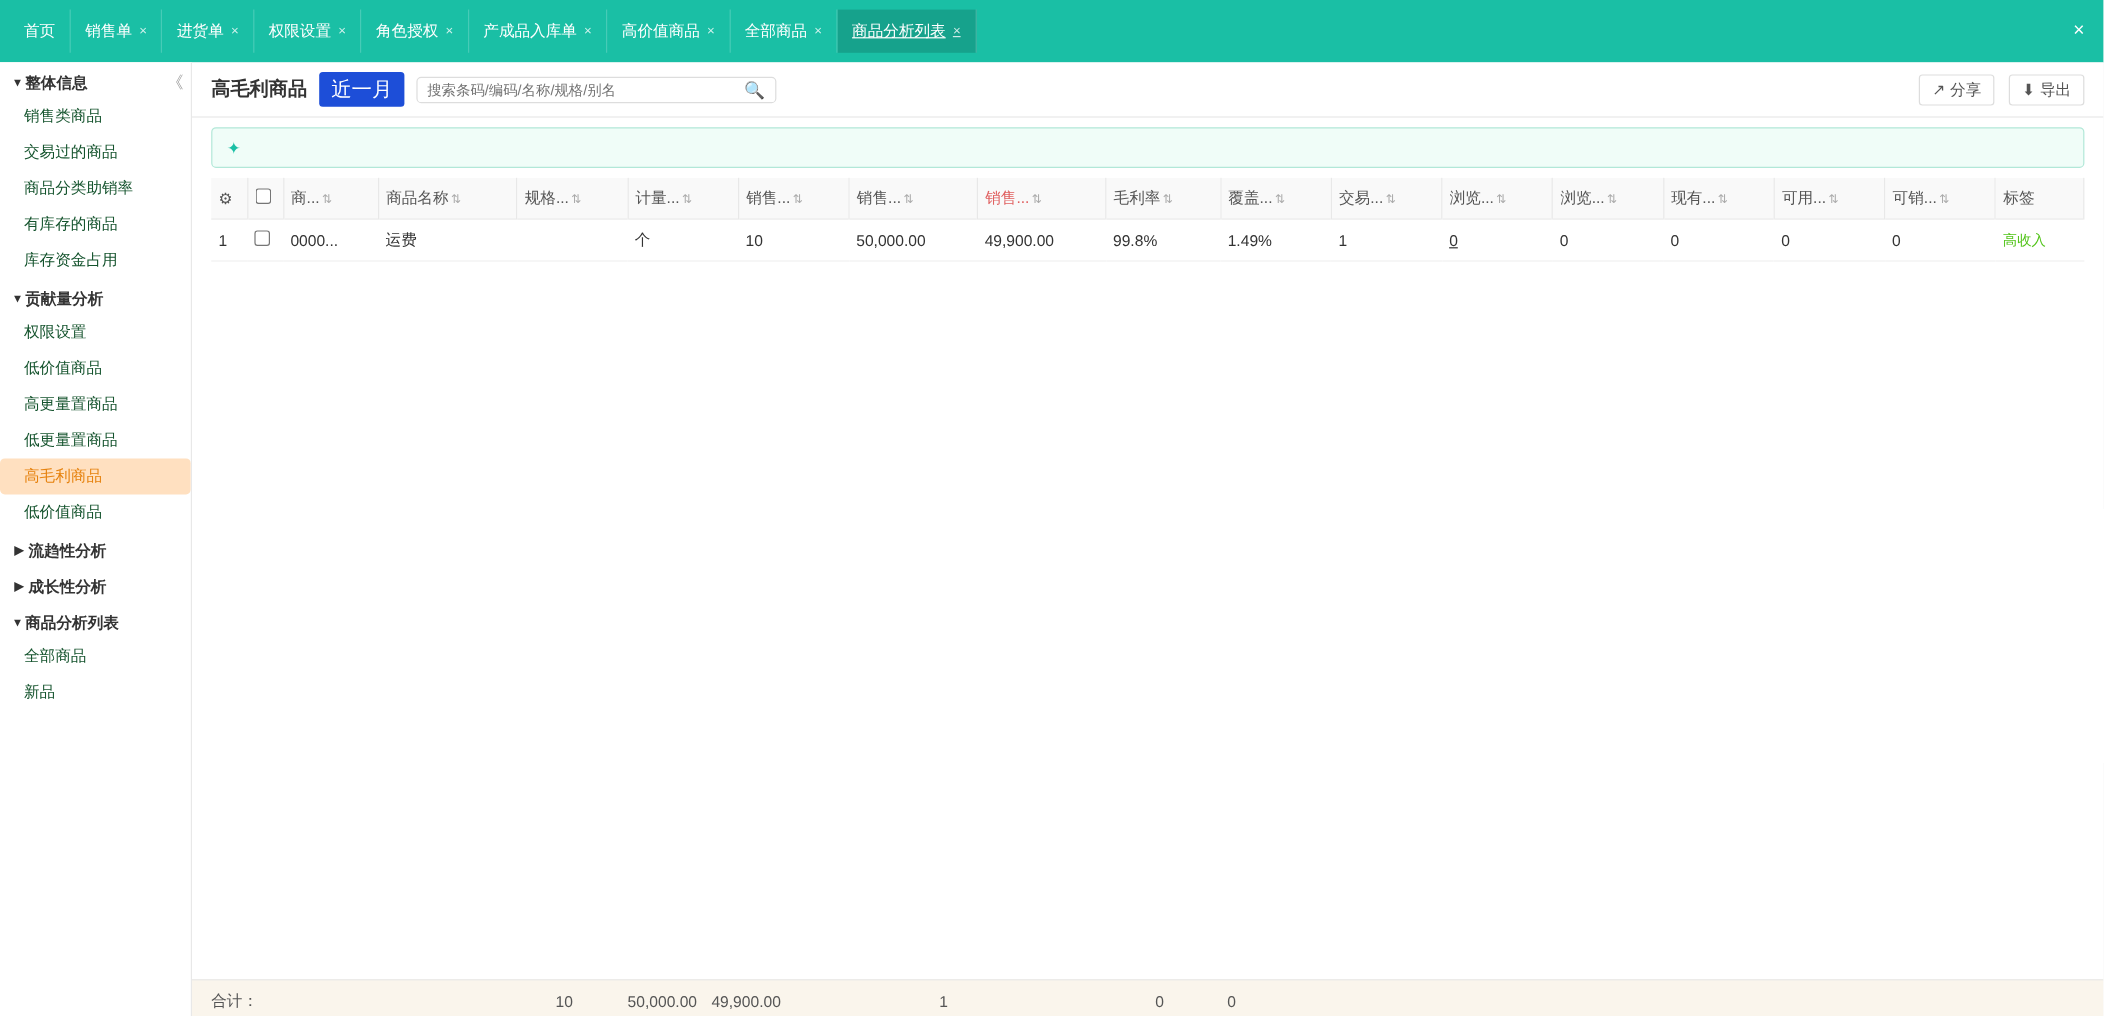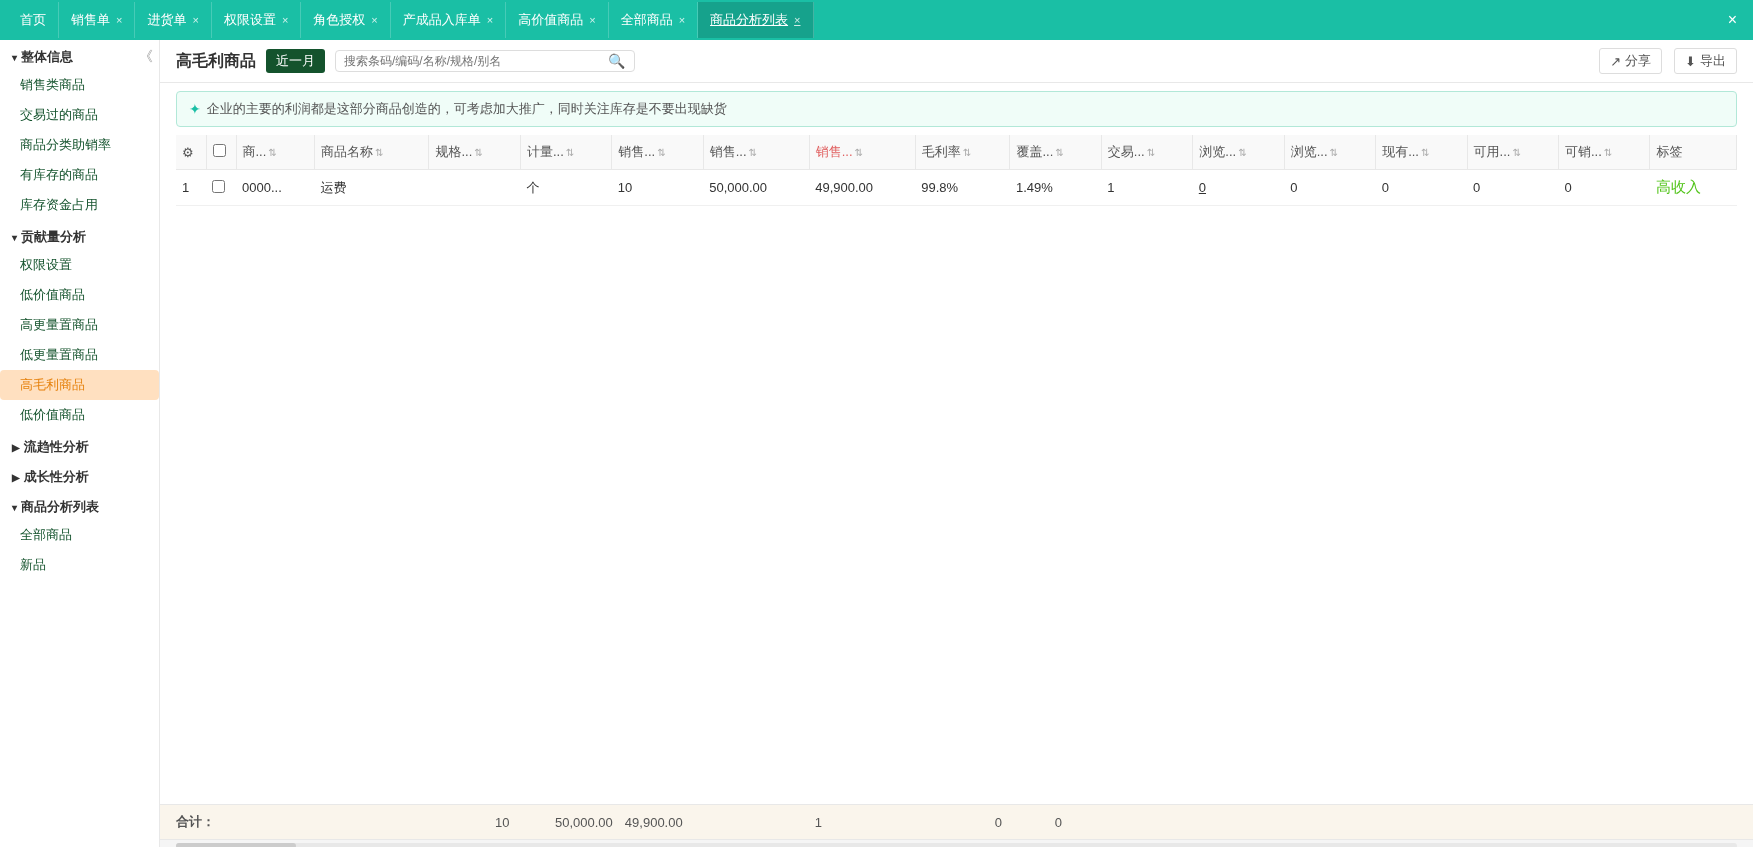--- a/index.html
+++ b/index.html
@@ -3,21 +3,21 @@
   <meta charset="utf-8">
   <style>
     * { box-sizing: border-box; margin: 0; padding: 0; font-family: 'Microsoft YaHei', Arial, sans-serif; font-size: 13px; }
     body { background: #f5f5f5; overflow: hidden; }
 
     
     .top-nav {
       background: #1abfa5;
       display: flex;
       align-items: center;
-      height: 40px;
+      height: 52px;
       padding: 0 8px;
       color: white;
       overflow: hidden;
     }
     .nav-tab {
       display: flex;
       align-items: center;
       padding: 0 12px;
       height: 36px;
       cursor: pointer;
@@ -102,27 +102,27 @@
       padding: 8px 16px;
       border-bottom: 1px solid #e8e8e8;
       gap: 10px;
     }
     .content-title {
       font-size: 16px;
       font-weight: bold;
       color: #333;
     }
     .filter-btn {
-      background: #14532d;
+      background: #1d4ed8;
       color: white;
       border: none;
       padding: 3px 10px;
       border-radius: 3px;
       cursor: pointer;
-      font-size: 13px;
+      font-size: 17px;
     }
     .search-box {
       display: flex;
       align-items: center;
       border: 1px solid #ddd;
       border-radius: 4px;
       padding: 2px 8px;
       flex: 1;
       max-width: 300px;
     }
@@ -205,21 +205,21 @@
     tbody td {
       padding: 8px 6px;
       color: #333;
       white-space: nowrap;
       overflow: hidden;
       max-width: 100px;
       text-overflow: ellipsis;
     }
     .tag-high-income {
       color: #52c41a;
-      font-size: 15px;
+      font-size: 12px;
     }
     .underline-link {
       text-decoration: underline;
       color: #333;
       cursor: pointer;
     }
 
     
     .table-footer {
       display: flex;
@@ -236,22 +236,22 @@
       display: flex;
       align-items: center;
       flex: 1;
       gap: 0;
     }
     .footer-cell {
       padding: 0 6px;
       min-width: 60px;
     }
     .footer-label {
-      font-weight: bold;
-      margin-right: 34px;
+      font-weight: normal;
+      margin-right: 2px;
     }
 
     
     .scrollbar-container {
       border-top: 1px solid #e8e8e8;
       background: #f5f5f5;
       height: 12px;
       display: flex;
       align-items: center;
       padding: 0 16px;
@@ -400,21 +400,20 @@
         </button>
         <button class="action-btn">
           <span>⬇</span>
           <span>导出</span>
         </button>
       </div>
     </div>
 
     <div class="info-banner">
       <span class="info-icon">✦</span>
-      <span>企业的主要的利润都是这部分商品创造的，可考虑加大推广，同时关注库存是不要出现缺货</span>
     </div>
 
     <div class="table-container">
       <table>
         <thead>
           <tr>
             <th style="width:30px;">⚙</th>
             <th style="width:30px;"><input type="checkbox" style=""></th>
             <th><span>商...</span><span class="sort-icon">⇅</span></th>
             <th><span>商品名称</span><span class="sort-icon">⇅</span></th>

